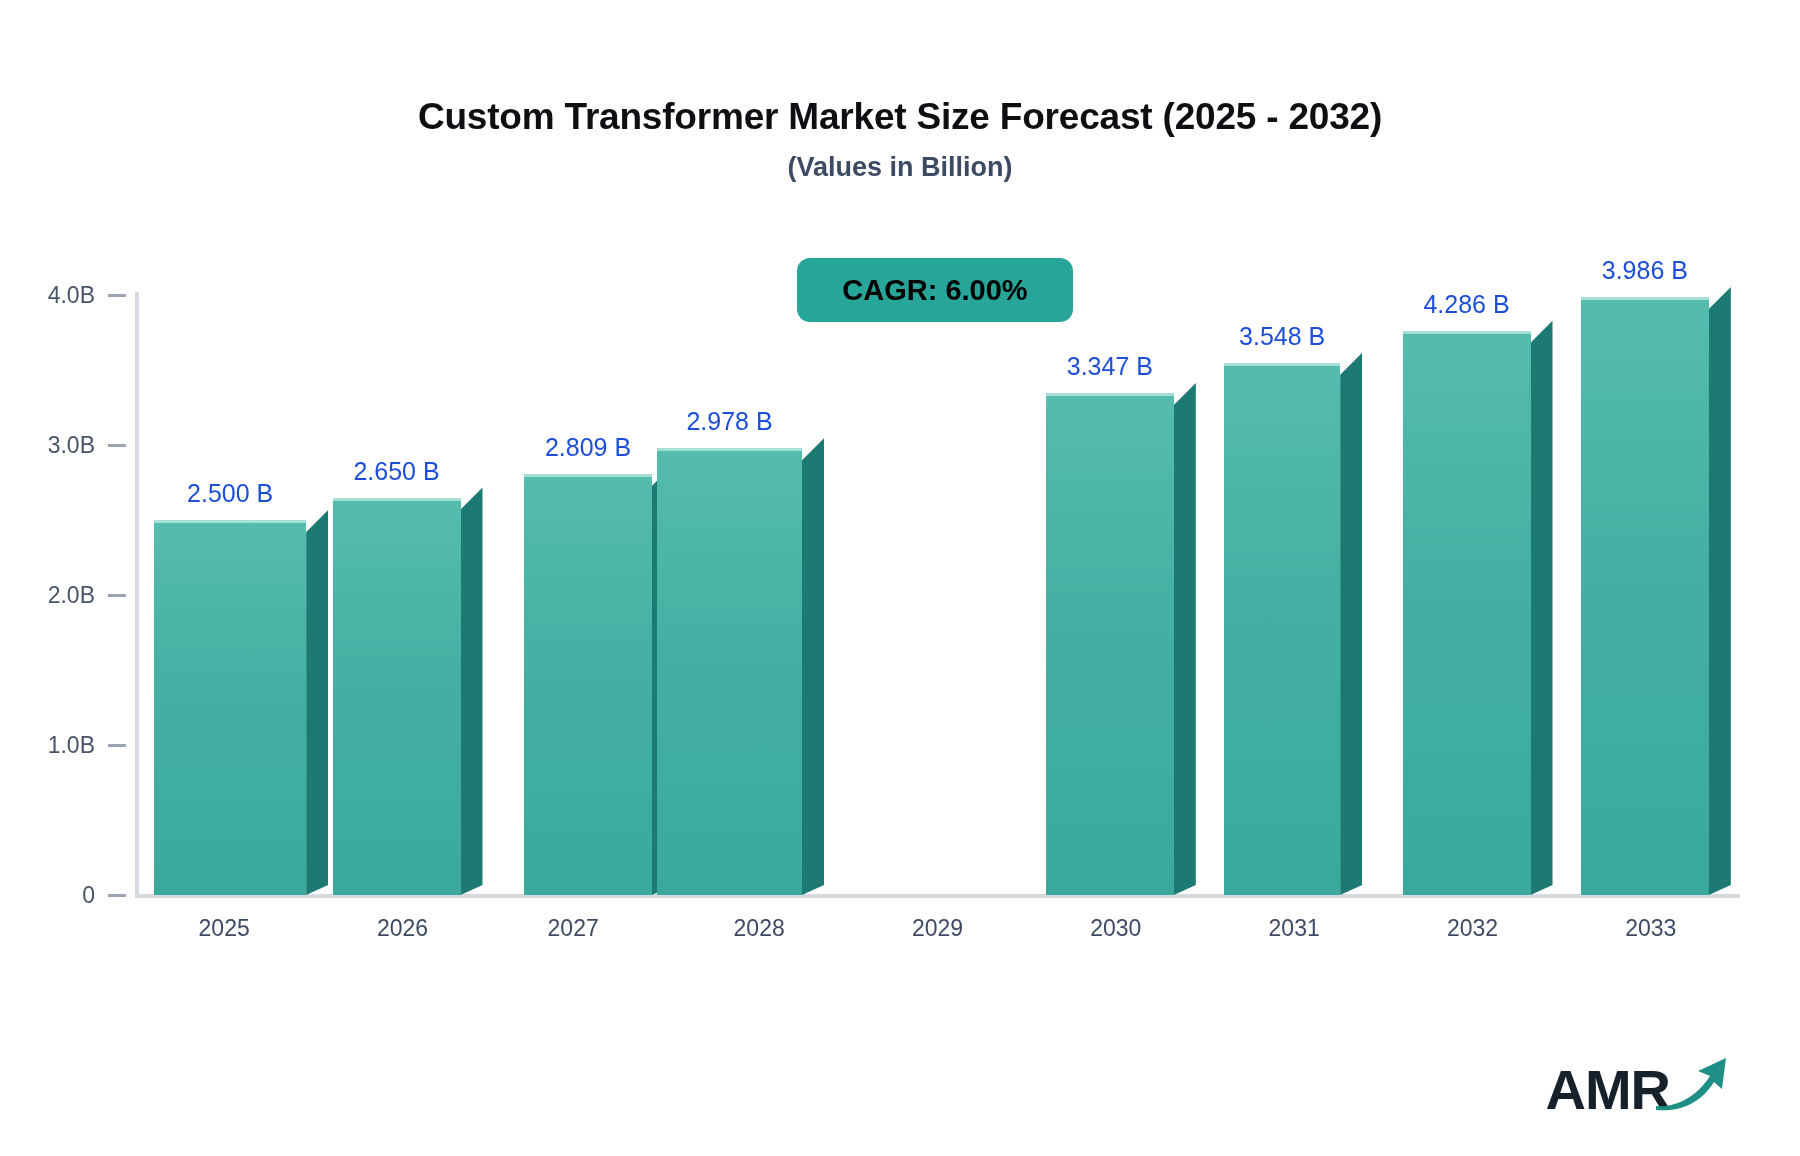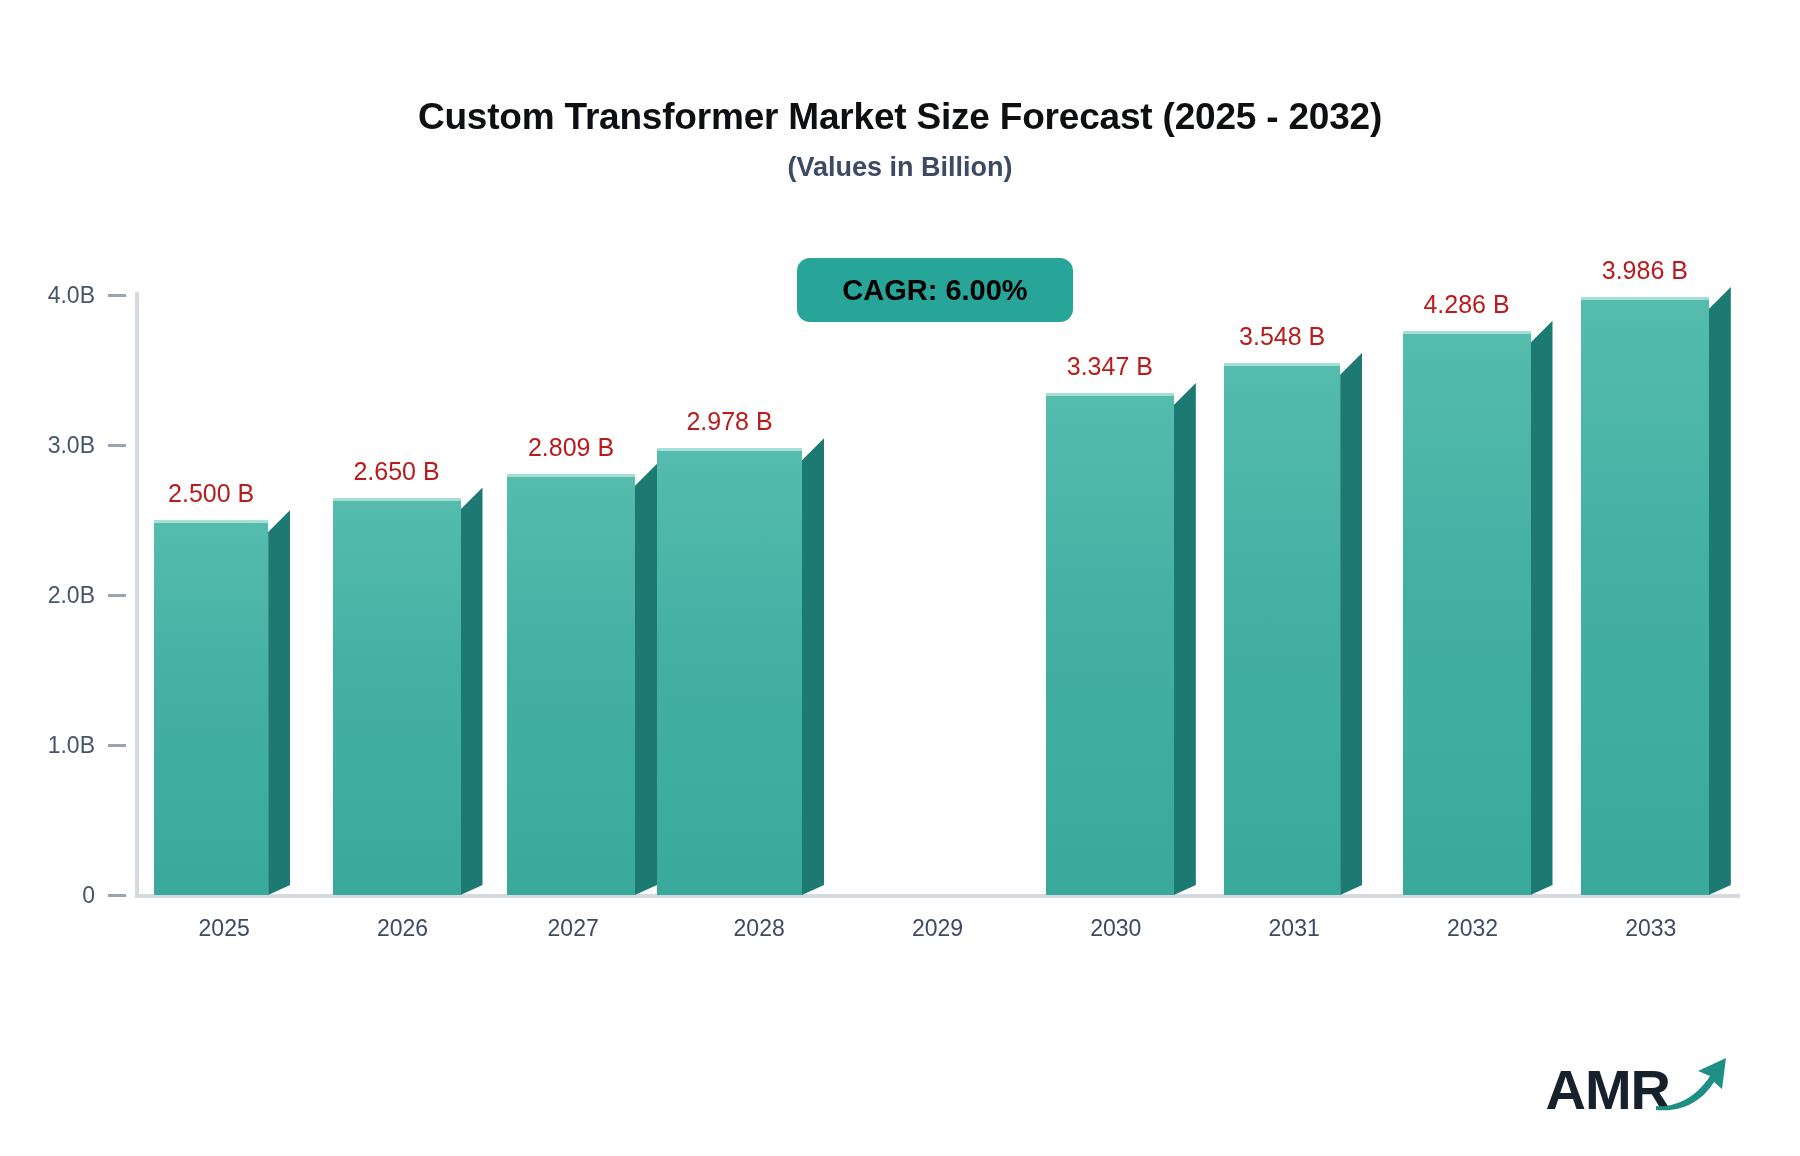--- a/index.html
+++ b/index.html
@@ -145,21 +145,21 @@
     height: 3px;
     background: #e9fbf7;
     opacity: 0.55;
   }
   .bar-value {
     position: absolute;
     left: -28px;
     width: calc(100% + 56px);
     text-align: center;
     font-size: 25px;
-    color: #b91c1c;
+    color: #1d4ed8;
     white-space: nowrap;
   }
   .x-label {
     position: absolute;
     top: 915px;
     text-align: center;
     font-size: 23px;
     color: #3d4a63;
     white-space: nowrap;
   }
@@ -217,35 +217,35 @@
         <div class="y-tick" style="top: 745px;">
           <span class="lbl">1.0B</span>
           <span class="dash"></span>
         </div>
         <div class="y-tick" style="top: 895px;">
           <span class="lbl">0</span>
           <span class="dash"></span>
         </div>
       </div>
     <div class="bars" id="bars">
-        <div class="bar-3d" style="left: 19.1667px; width: 114px; height: 375px;">
+        <div class="bar-3d" style="left: 19.1667px; width: 152px; height: 375px;">
           <div class="bar-side" style="height: 385px;"></div>
           <div class="bar-front" style="height: 375px;">
             <div class="bar-cap"></div>
           </div>
           <div class="bar-value" style="bottom: 387px;">2.500 B</div>
         </div>
         <div class="bar-3d" style="left: 197.5px; width: 128px; height: 397.5px;">
           <div class="bar-side" style="height: 407.5px;"></div>
           <div class="bar-front" style="height: 397.5px;">
             <div class="bar-cap"></div>
           </div>
           <div class="bar-value" style="bottom: 409.5px; text-align: center;">2.650 B</div>
         </div>
-        <div class="bar-3d" style="left: 372px; width: 128px; height: 421.35px;">
+        <div class="bar-3d" style="left: 389px; width: 128px; height: 421.35px;">
           <div class="bar-side" style="height: 431.35px;"></div>
           <div class="bar-front" style="height: 421.35px;">
             <div class="bar-cap"></div>
           </div>
           <div class="bar-value" style="bottom: 433.35px;">2.809 B</div>
         </div>
         <div class="bar-3d" style="left: 522px; width: 145px; height: 446.7px;">
           <div class="bar-side" style="height: 456.7px;"></div>
           <div class="bar-front" style="height: 446.7px;">
             <div class="bar-cap"></div>

